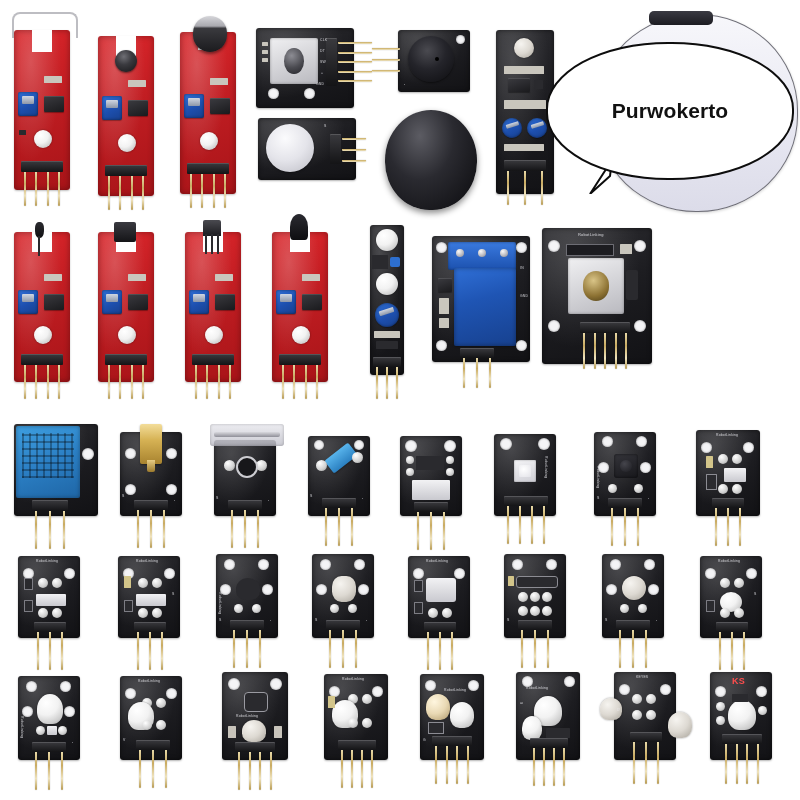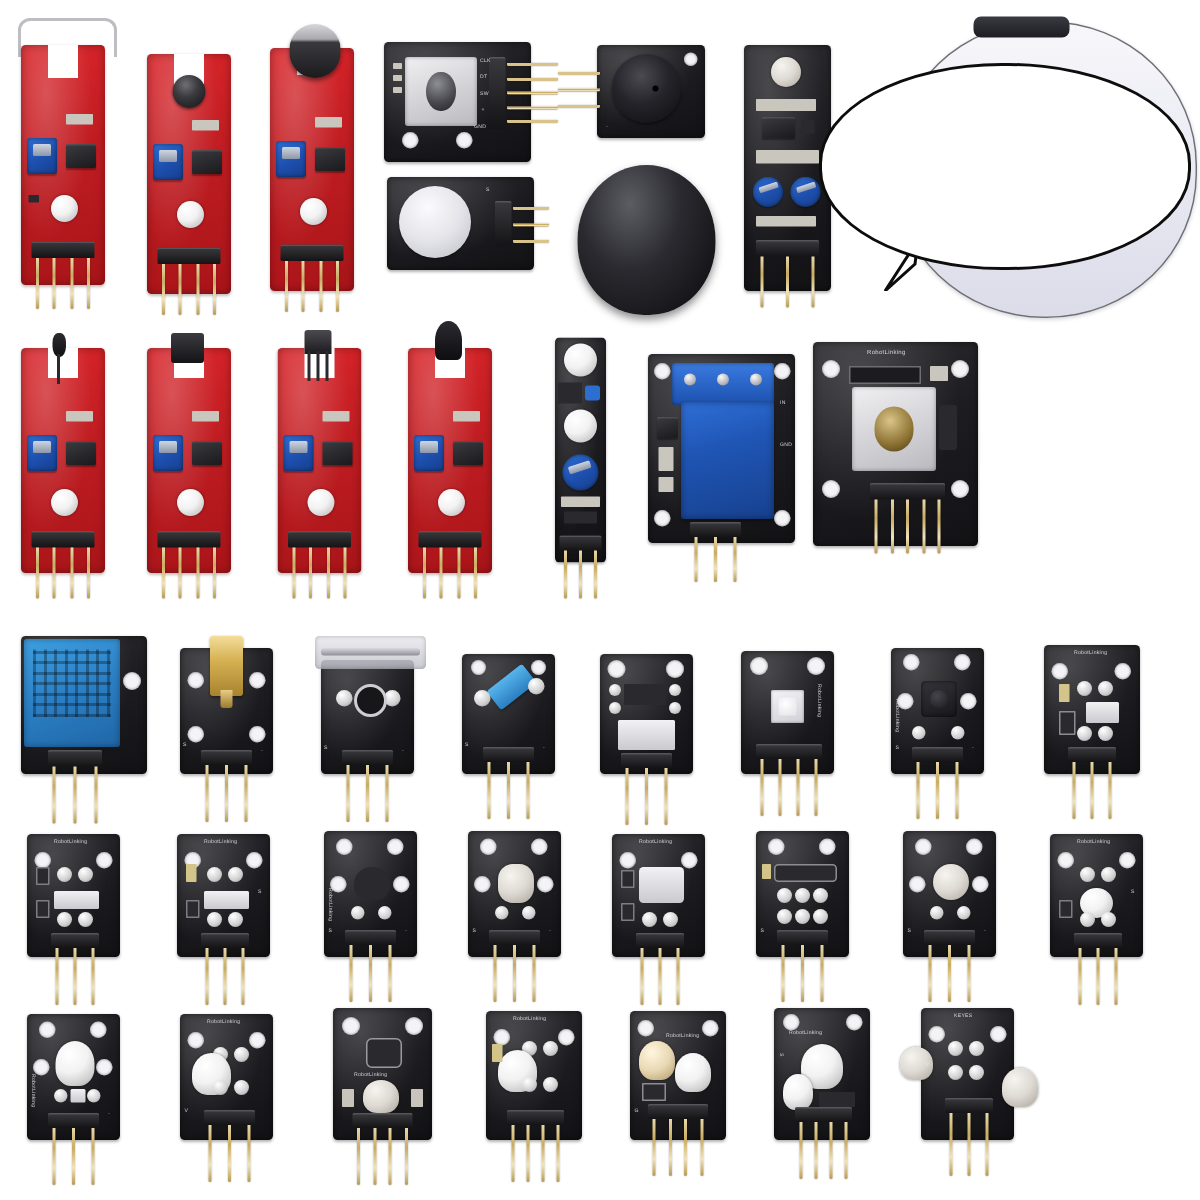--- a/index.html
+++ b/index.html
@@ -831,25 +831,44 @@
     <div class="pad" style="left:32px;top:38px;width:10px;height:10px;"></div>
     <div class="silk tiny" style="left:2px;top:36px;writing-mode:vertical-rl;">G</div>
     <div class="hdr" style="left:16px;top:60px;width:32px;height:10px;"></div>
     <div class="pins" style="left:19px;top:70px;width:26px;height:42px;">
       <div class="pin" style="height:42px;"></div>
         <div class="pin" style="height:42px;"></div>
         <div class="pin" style="height:42px;"></div>
     </div>
   </div>
 
+  <div class="mod" style="left:710px;top:672px;width:62px;height:88px;">
+    <div class="pcb black"></div>
+    <div class="silk red" style="left:22px;top:4px;">KS</div>
+    <div class="hole" style="left:5px;top:14px;width:11px;height:11px;"></div>
+    <div class="hole" style="left:46px;top:14px;width:11px;height:11px;"></div>
+    <div class="led" style="left:18px;top:28px;width:28px;height:30px;border-radius:50% 50% 40% 40%;"></div>
+    <div class="smd dark" style="left:22px;top:22px;width:16px;height:8px;"></div>
+    <div class="pad" style="left:6px;top:30px;width:9px;height:9px;"></div>
+    <div class="pad" style="left:6px;top:44px;width:9px;height:9px;"></div>
+    <div class="pad" style="left:48px;top:34px;width:9px;height:9px;"></div>
+    <div class="hdr" style="left:12px;top:62px;width:40px;height:10px;"></div>
+    <div class="pins" style="left:15px;top:72px;width:34px;height:40px;">
+      <div class="pin" style="height:40px;"></div>
+        <div class="pin" style="height:40px;"></div>
+      <div class="pin" style="height:40px;"></div>
+        <div class="pin" style="height:40px;"></div>
+    </div>
+  </div>
 
   <div id="blurshape">
     <div class="tab"></div>
   </div>
 
   <svg id="tail" viewBox="0 0 26 34">
     <polygon points="24,0 2,34 22,16" fill="#ffffff" stroke="#0d0d0d" stroke-width="2"></polygon>
   </svg>
 
   <div id="bubble">
+    <div class="line">Purwokerto</div>
   </div>
 
 </div>
 
 </body></html>

